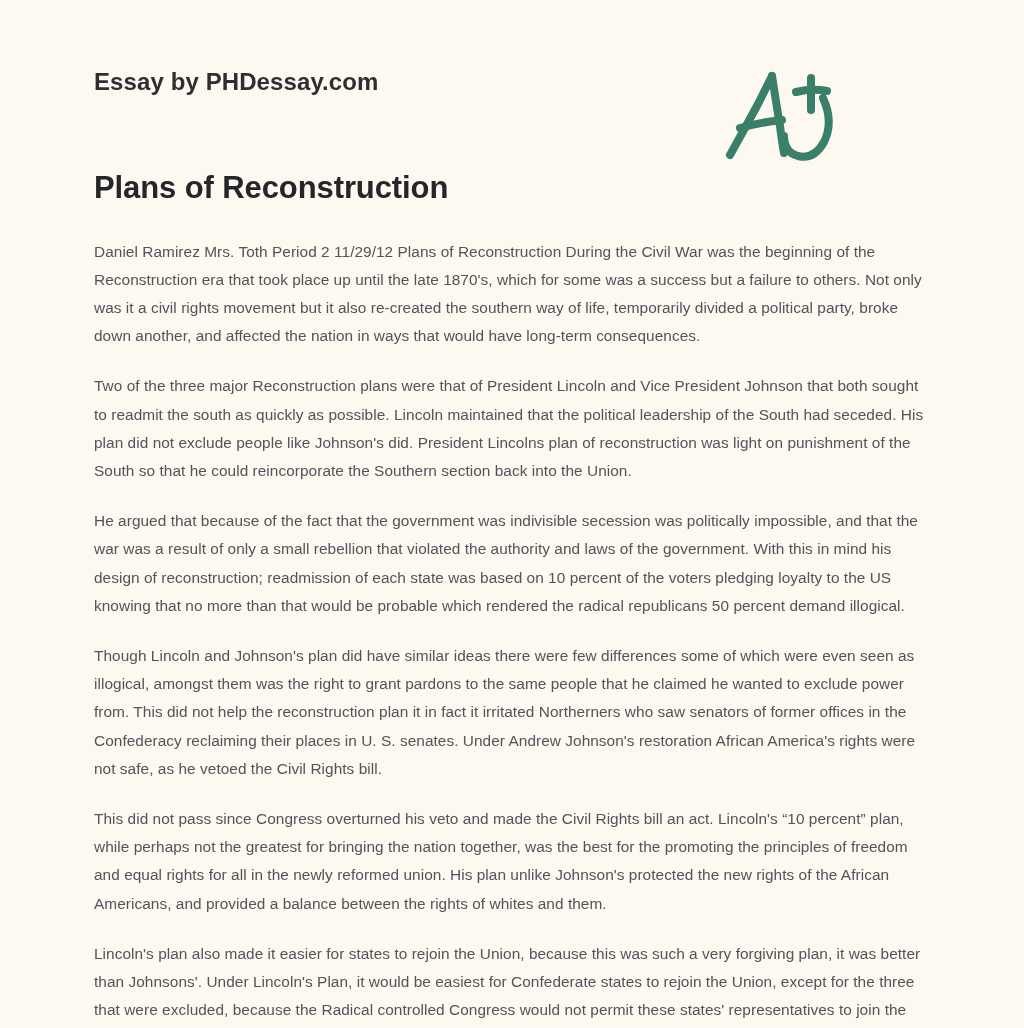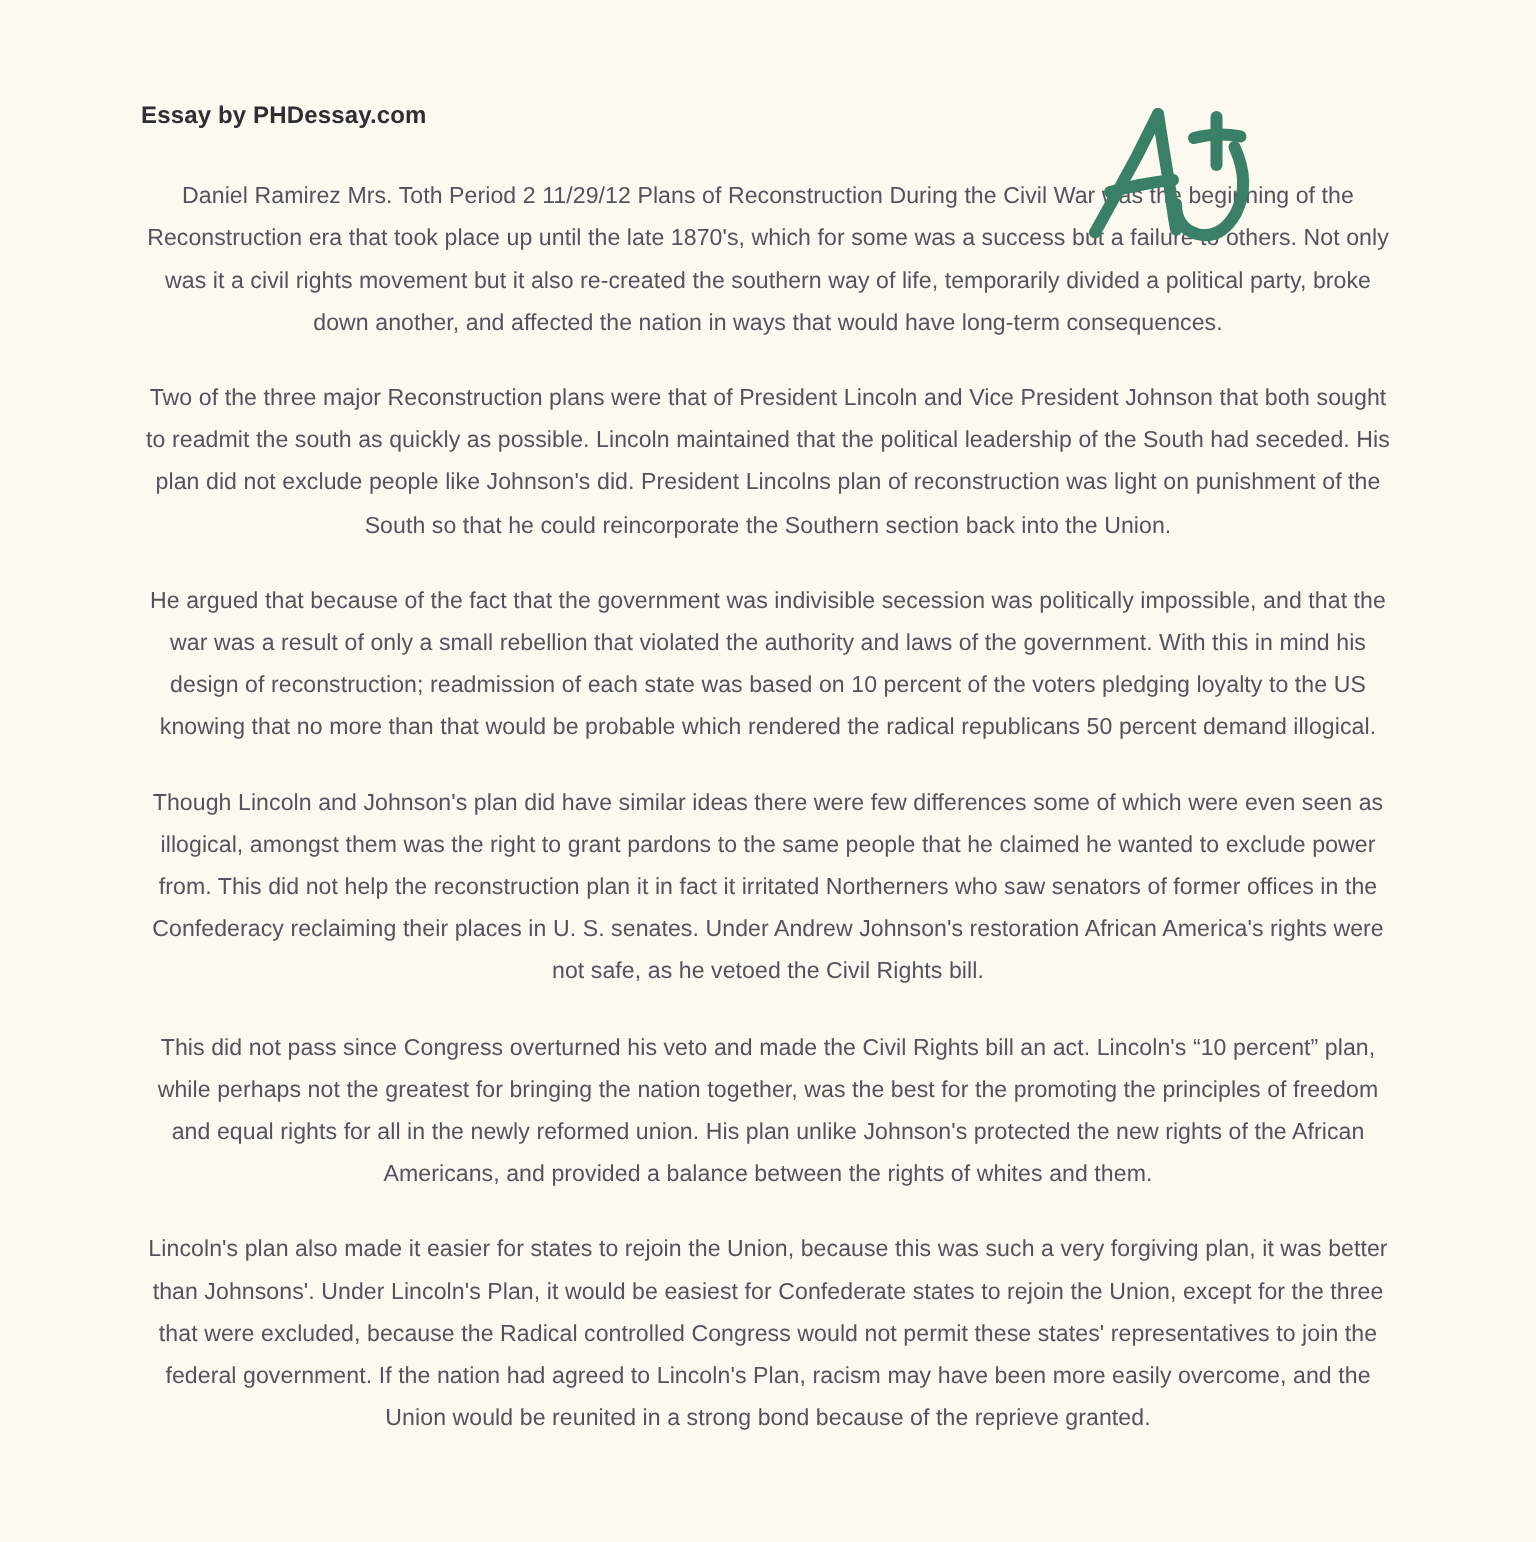--- a/index.html
+++ b/index.html
@@ -20,21 +20,21 @@
     box-sizing: border-box;
     padding: 0 94px;
   }
 
   
   .header {
     position: relative;
     padding-top: 68px;
   }
   .brand-line {
-    font-size: 16px;
+    font-size: 24px;
     font-weight: bold;
     color: #2f2f33;
     letter-spacing: 0.1px;
     line-height: 1.2;
   }
   .source-line {
     margin-top: 22px;
     font-size: 15.5px;
     line-height: 1.4;
     color: #8b8b8b;
@@ -75,21 +75,21 @@
   
   .article {
     margin-top: 30px;
   }
   .article p {
     margin: 0 0 22px 0;
     font-size: 15.4px;
     line-height: 28.2px;
     color: #53535b;
     letter-spacing: 0.05px;
-    text-align: center;
+    text-align: left;
   }
   .article p:last-child {
     margin-bottom: 0;
   }
 </style>
 </head>
 <body>
 
 <div class="page">
 
@@ -110,20 +110,21 @@
           <path d="M97 18 L 97 50"></path>
 
           <path d="M82 32 Q 98 28 113 31"></path>
 
           <path d="M109 38 Q 120 62 110 82 Q 100 100 84 96 Q 70 92 70 76"></path>
         </g>
       </svg>
     </div>
   </div>
 
+  <h1 class="title">Plans of Reconstruction</h1>
 
   <div class="article">
     <p>Daniel Ramirez Mrs. Toth Period 2 11/29/12 Plans of Reconstruction During the Civil War was the beginning of the Reconstruction era that took place up until the late 1870's, which for some was a success but a failure to others. Not only was it a civil rights movement but it also re-created the southern way of life, temporarily divided a political party, broke down another, and affected the nation in ways that would have long-term consequences.</p>
     <p>Two of the three major Reconstruction plans were that of President Lincoln and Vice President Johnson that both sought to readmit the south as quickly as possible. Lincoln maintained that the political leadership of the South had seceded. His plan did not exclude people like Johnson's did. President Lincolns plan of reconstruction was light on punishment of the South so that he could reincorporate the Southern section back into the Union.</p>
     <p>He argued that because of the fact that the government was indivisible secession was politically impossible, and that the war was a result of only a small rebellion that violated the authority and laws of the government. With this in mind his design of reconstruction; readmission of each state was based on 10 percent of the voters pledging loyalty to the US knowing that no more than that would be probable which rendered the radical republicans 50 percent demand illogical.</p>
     <p>Though Lincoln and Johnson's plan did have similar ideas there were few differences some of which were even seen as illogical, amongst them was the right to grant pardons to the same people that he claimed he wanted to exclude power from. This did not help the reconstruction plan it in fact it irritated Northerners who saw senators of former offices in the Confederacy reclaiming their places in U. S. senates. Under Andrew Johnson's restoration African America's rights were not safe, as he vetoed the Civil Rights bill.</p>
     <p>This did not pass since Congress overturned his veto and made the Civil Rights bill an act. Lincoln's “10 percent” plan, while perhaps not the greatest for bringing the nation together, was the best for the promoting the principles of freedom and equal rights for all in the newly reformed union. His plan unlike Johnson's protected the new rights of the African Americans, and provided a balance between the rights of whites and them.</p>
     <p>Lincoln's plan also made it easier for states to rejoin the Union, because this was such a very forgiving plan, it was better than Johnsons'. Under Lincoln's Plan, it would be easiest for Confederate states to rejoin the Union, except for the three that were excluded, because the Radical controlled Congress would not permit these states' representatives to join the federal government. If the nation had agreed to Lincoln's Plan, racism may have been more easily overcome, and the Union would be reunited in a strong bond because of the reprieve granted.</p>
   </div>
 

